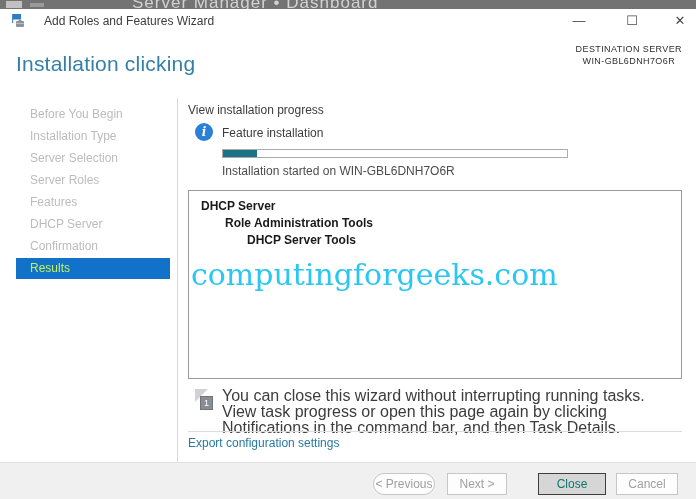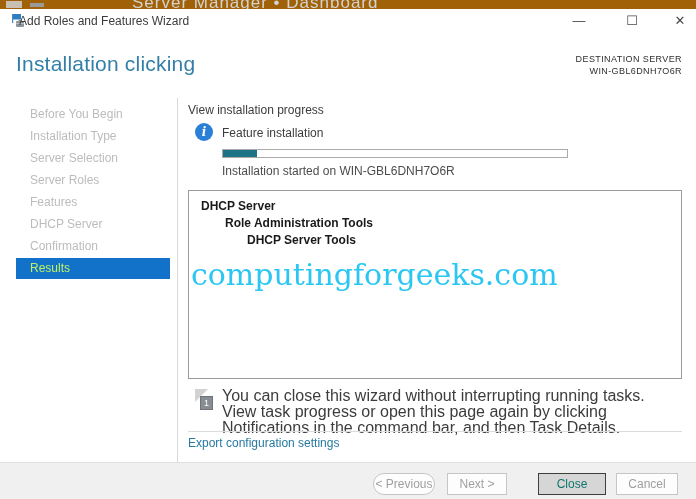--- a/index.html
+++ b/index.html
@@ -2,40 +2,40 @@
 <html><head>
 <meta charset="utf-8">
 <style>
   * { margin:0; padding:0; box-sizing:border-box; }
   html,body { width:696px; height:499px; background:#fff; }
   body { font-family:"Liberation Sans", sans-serif; position:relative; overflow:hidden; }
   .app { position:absolute; inset:0; width:696px; height:499px; background:#fff; }
 
   
   .backdrop-strip { position:absolute; left:0; top:0; width:696px; height:9px;
-    background:#a16207; overflow:hidden; }
+    background:#737373; overflow:hidden; }
   .backdrop-logo { position:absolute; left:6px; top:1px; width:16px; height:7px;
     background:#cfcfcf; opacity:.85; }
   .backdrop-logo2 { position:absolute; left:30px; top:3px; width:14px; height:4px;
     background:#9a9a9a; }
   .backdrop-text { position:absolute; left:132px; top:-7px; font-size:17px;
     color:#d2d2d2; white-space:nowrap; letter-spacing:1px; }
 
   
   .titlebar { position:absolute; left:0; top:9px; width:696px; height:24px; background:#fff; }
   .app-icon { position:absolute; left:10px; top:4px; width:16px; height:16px; }
-  .title-text { position:absolute; left:19px; top:5px; font-size:12px; color:#3c3c3c; }
+  .title-text { position:absolute; left:44px; top:5px; font-size:12px; color:#3c3c3c; }
   .win-btn { position:absolute; top:0; width:22px; height:24px; text-align:center;
     line-height:24px; font-size:13px; color:#4a4a4a; cursor:default; }
   .win-min { left:568px; } .win-max { left:621px; } .win-close { left:669px; }
 
   
   .page-title { position:absolute; left:16px; top:52px; font-size:21px; font-weight:400;
     color:#337fa8; letter-spacing:.2px; }
-  .destination { position:absolute; right:14px; top:54px; text-align:right; }
+  .destination { position:absolute; right:14px; top:44px; text-align:center; }
   .dest-label { font-size:9px; color:#2f2f2f; letter-spacing:.4px; }
   .dest-server { font-size:9px; color:#2f2f2f; letter-spacing:.4px; margin-top:2px; }
 
   
   .sidebar { position:absolute; left:16px; top:104px; width:154px; }
   .nav-item { height:21px; line-height:21px; padding-left:14px; font-size:12px;
     color:#bcbcbc; white-space:nowrap; margin-bottom:1px; }
   .nav-item.selected { background:#1271c8; color:#bef264; }
 
   .divider-v { position:absolute; left:177px; top:98px; width:1px; height:364px; background:#d9d9d9; }

